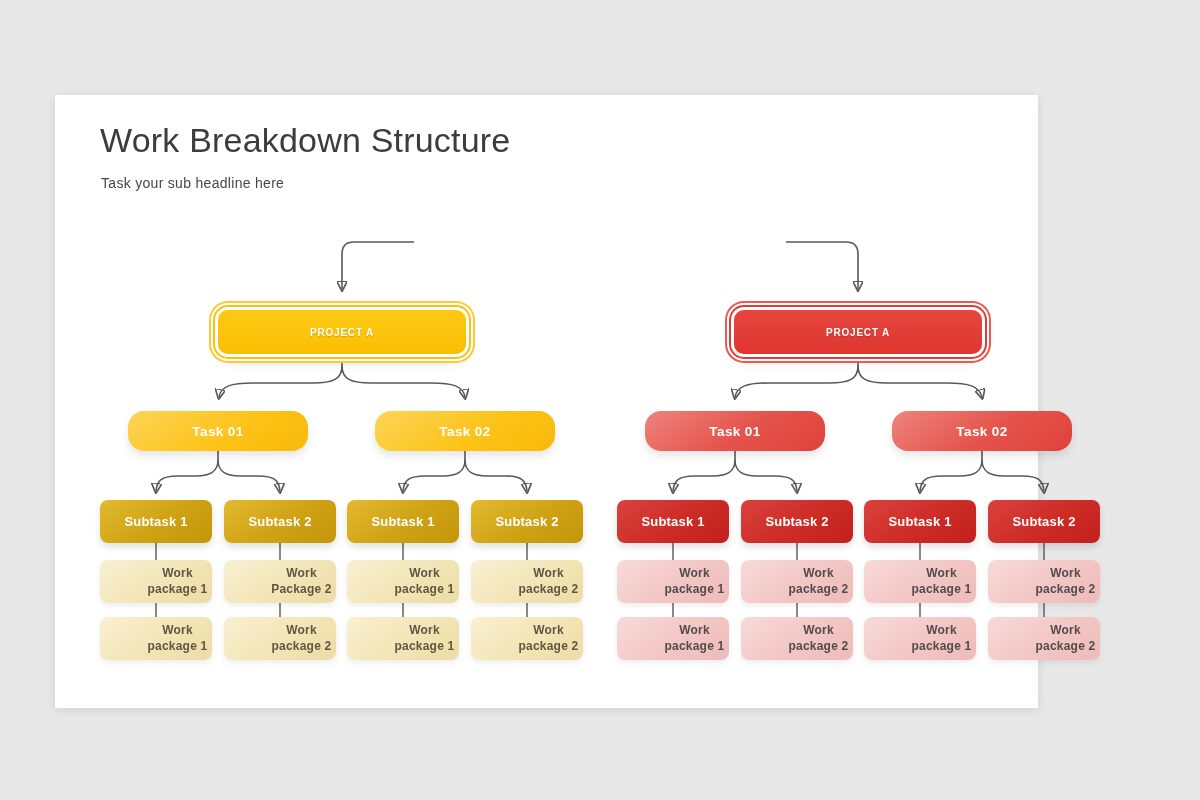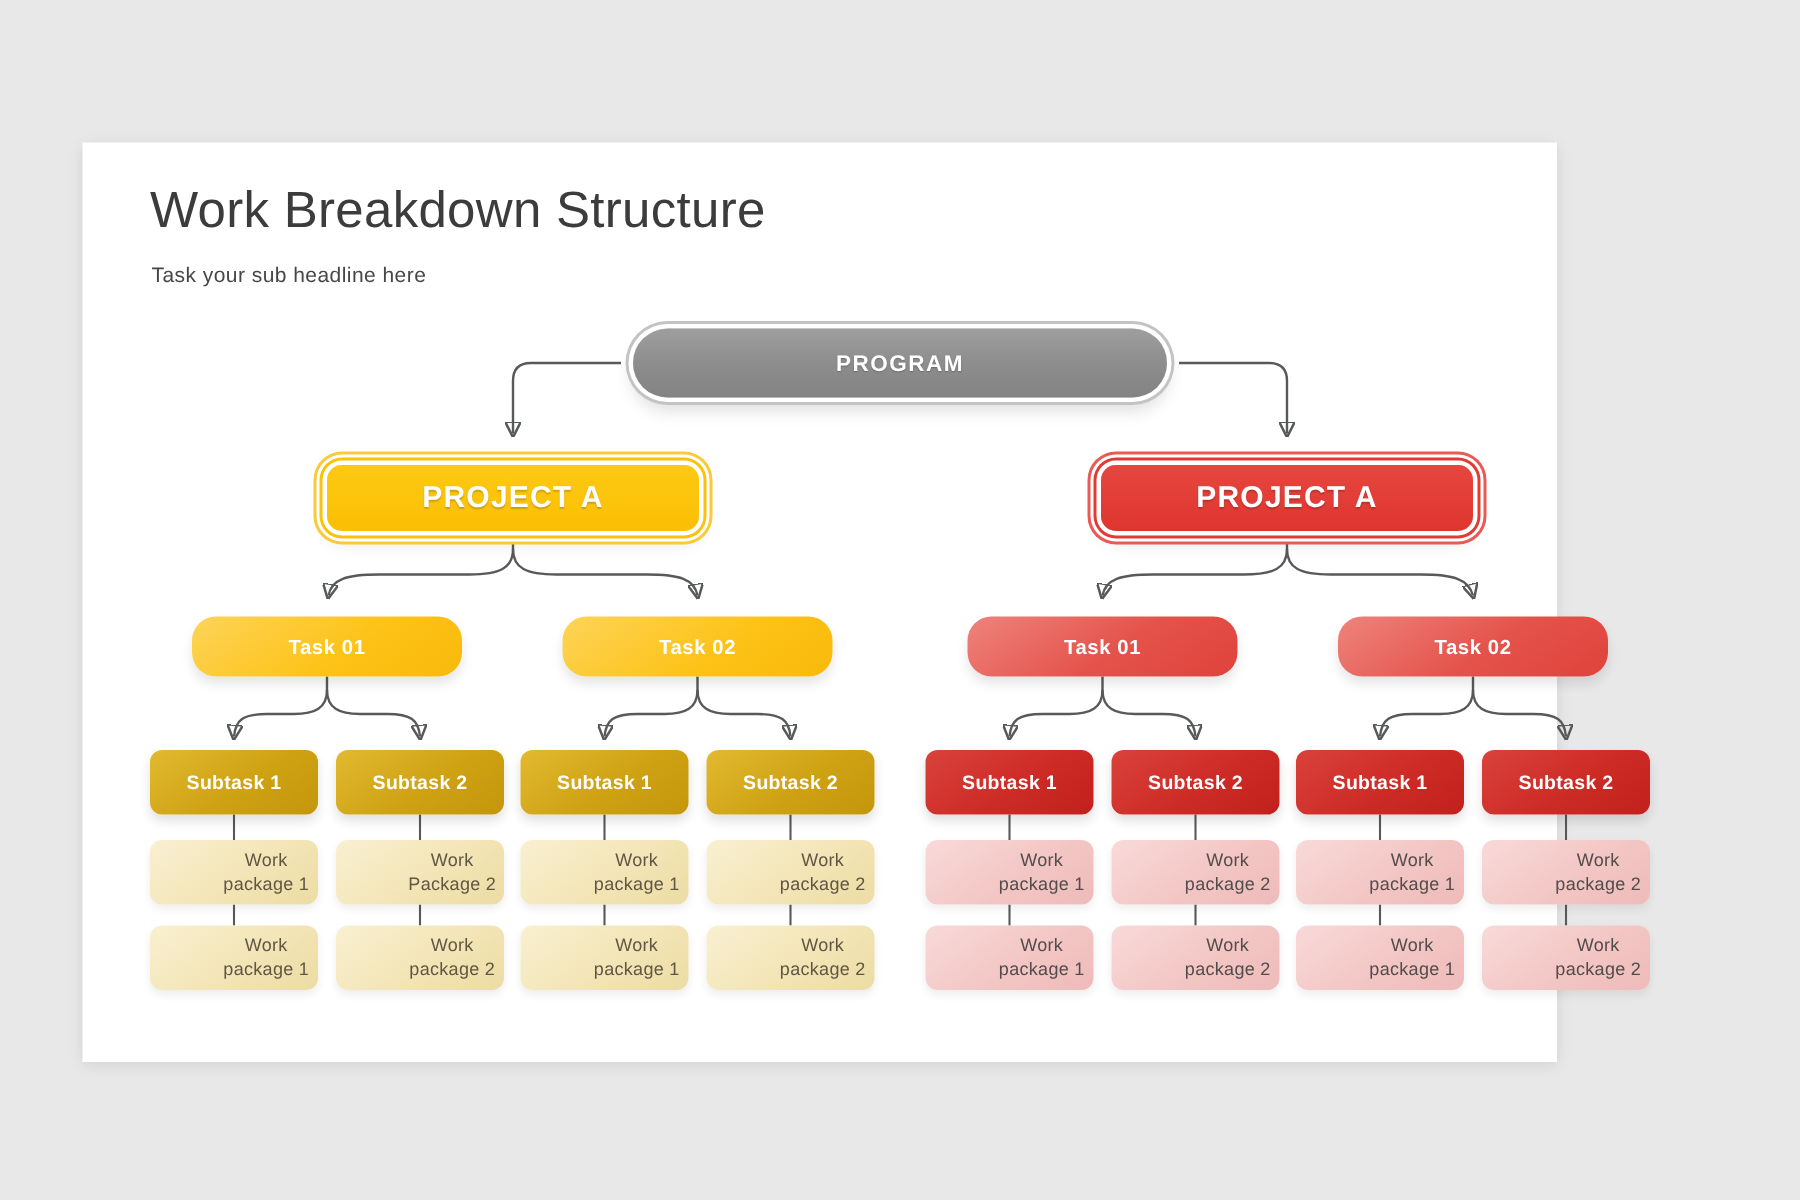--- a/index.html
+++ b/index.html
@@ -36,21 +36,21 @@
     left:367px; top:124px; width:356px; height:46px;
     border-radius:23px;
     background:linear-gradient(180deg,#9e9e9e 0%,#8c8c8c 55%,#838383 100%);
     box-shadow:0 0 0 3px #ffffff, 0 0 0 5px #c3c3c3, 0 8px 12px rgba(0,0,0,0.15);
     font-size:15px; letter-spacing:1px;
     text-shadow:0 1px 1px rgba(0,0,0,0.25);
   }
   
   .project {
     top:215px; width:248px; height:44px; border-radius:10px;
-    font-size:20px; letter-spacing:0.8px;
+    font-size:10px; letter-spacing:0.8px;
     text-shadow:0 1px 1px rgba(0,0,0,0.18);
   }
   .project.yellow {
     left:163px;
     background:linear-gradient(180deg,#fdc913 0%,#fbbf04 100%);
     box-shadow:0 0 0 3px #ffffff, 0 0 0 5px #fcc108, 0 0 0 7px #ffffff, 0 0 0 9px #fbca3a, 0 8px 12px rgba(0,0,0,0.10);
   }
   .project.red {
     left:679px;
     background:linear-gradient(180deg,#e6463f 0%,#df352f 100%);
@@ -70,21 +70,21 @@
   .subtask {
     top:405px; width:112px; height:43px; border-radius:8px;
     font-size:13px; font-weight:600; letter-spacing:0.2px;
     box-shadow:0 4px 7px rgba(0,0,0,0.12);
   }
   .subtask.yellow { background:linear-gradient(145deg,#e2b930 0%,#cfa214 55%,#c4960a 100%); }
   .subtask.red    { background:linear-gradient(145deg,#da423c 0%,#cd2b26 55%,#c2201c 100%); }
   
   .wp {
     width:112px; height:43px; border-radius:8px;
-    font-size:12px; font-weight:400; line-height:1.3;
+    font-size:12px; font-weight:700; line-height:1.3;
     white-space:pre-line; letter-spacing:0.2px;
     box-shadow:0 3px 6px rgba(0,0,0,0.07);
     padding-left:43px;
   }
   .wp.row1 { top:465px; }
   .wp.row2 { top:522px; }
   .wp.yellow { background:linear-gradient(145deg,#f9f0d2 0%,#f2e4b4 60%,#ecdca4 100%); color:#5f5744; }
   .wp.red    { background:linear-gradient(145deg,#f8dad9 0%,#f2c5c3 60%,#eebbb9 100%); color:#534c4c; }
   .c0{left:45px}.c1{left:169px}.c2{left:292px}.c3{left:416px}
   .c4{left:562px}.c5{left:686px}.c6{left:809px}.c7{left:933px}
@@ -122,21 +122,20 @@
     <path d="M410 365 C410 377 418 381 432 381 L450 381 C466 381 471 385 472 396" marker-end="url(#arrow)"></path>
     <path d="M680 365 C680 377 672 381 658 381 L640 381 C624 381 619 385 618 396" marker-end="url(#arrow)"></path>
     <path d="M680 365 C680 377 688 381 702 381 L720 381 C736 381 741 385 742 396" marker-end="url(#arrow)"></path>
     <path d="M927 365 C927 377 919 381 905 381 L887 381 C871 381 866 385 865 396" marker-end="url(#arrow)"></path>
     <path d="M927 365 C927 377 935 381 949 381 L967 381 C983 381 988 385 989 396" marker-end="url(#arrow)"></path>
 
     <path class="thin" d="M101 448 L101 465 M225 448 L225 465 M348 448 L348 465 M472 448 L472 465 M618 448 L618 465 M742 448 L742 465 M865 448 L865 465 M989 448 L989 465"></path>
     <path class="thin" d="M101 508 L101 522 M225 508 L225 522 M348 508 L348 522 M472 508 L472 522 M618 508 L618 522 M742 508 L742 522 M865 508 L865 522 M989 508 L989 522"></path>
   </svg>
 
-  <div class="node program">PROGRAM</div>
 
   <div class="node project yellow">PROJECT A</div>
   <div class="node project red">PROJECT A</div>
 
   <div class="node task yellow t0">Task 01</div>
   <div class="node task yellow t1">Task 02</div>
   <div class="node task red t2">Task 01</div>
   <div class="node task red t3">Task 02</div>
 
   <div class="node subtask yellow c0">Subtask 1</div>

